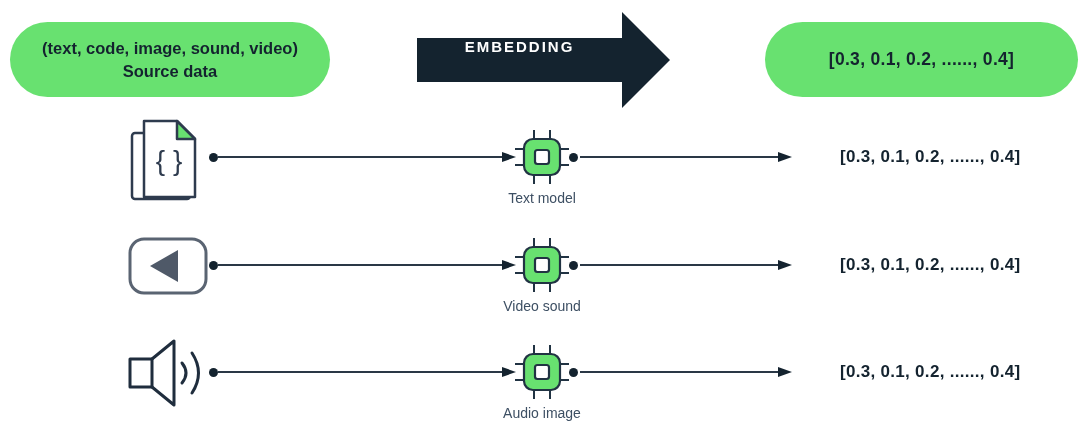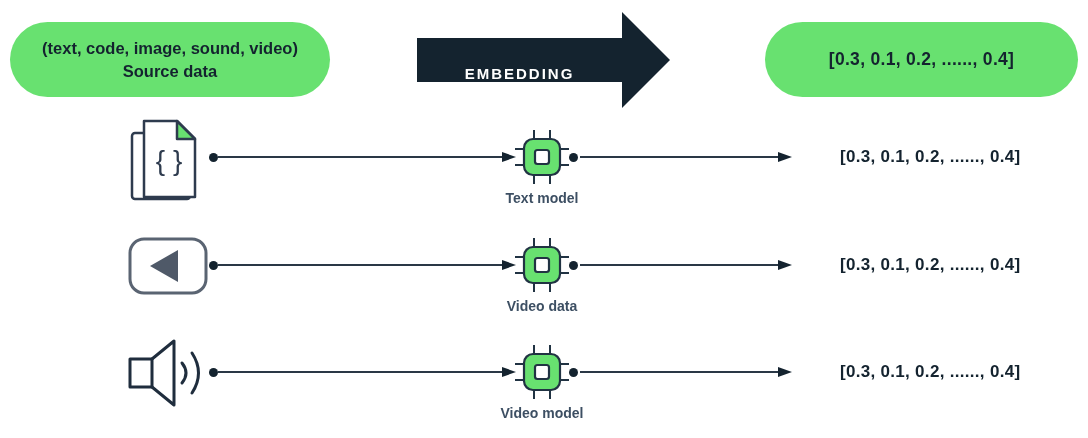--- a/index.html
+++ b/index.html
@@ -42,21 +42,21 @@
   .arrow {
     position: absolute;
     left: 417px; top: 12px;
     width: 253px; height: 96px;
   }
   .arrow-body {
     position: absolute;
     left: 0; top: 26px;
     width: 205px; height: 44px;
     background: #14232f;
-    display: flex; align-items: flex-end; justify-content: center;
+    display: flex; align-items: flex-start; justify-content: center;
   }
   .arrow-label {
     color: #ffffff;
     font-size: 15px;
     font-weight: 700;
     letter-spacing: 2px;
   }
   .arrow-head {
     position: absolute;
     left: 205px; top: 0;
@@ -103,21 +103,20 @@
 
   .chip { position: absolute; left: 514px; top: -28px; width: 56px; height: 56px; }
 
   .model-label {
     position: absolute;
     left: 472px; top: 33px;
     width: 140px;
     text-align: center;
     font-size: 14px;
     color: #3d4f63;
-    font-weight: bold;
   }
   .vector {
     position: absolute;
     left: 840px; top: -10px;
     font-size: 17px;
     font-weight: 600;
     color: #14232f;
     letter-spacing: 0.3px;
     white-space: nowrap;
   }
@@ -197,21 +196,21 @@
           <line x1="1" y1="36" x2="10" y2="36"></line>
         <line x1="46" y1="20" x2="55" y2="20"></line>
           <line x1="46" y1="36" x2="55" y2="36"></line>
       </g>
       <rect x="10" y="10" width="36" height="36" rx="9" fill="#68e170" stroke="#213343" stroke-width="2.2"></rect>
       <rect x="21" y="21" width="14" height="14" rx="2.5" fill="#ffffff" stroke="#213343" stroke-width="2.2"></rect>
     </svg>
     <div class="dot dot-2"></div>
     <div class="wire wire-2"></div>
     <div class="head head-2"></div>
-    <div class="model-label">Video data</div>
+    <div class="model-label">Video sound</div>
     <div class="vector">[0.3, 0.1, 0.2, ......, 0.4]</div>
   </div>
 
   <div class="row row-audio">
     <svg class="src-icon audio-icon" width="94" height="76" viewBox="0 0 94 76">
       <g fill="none" stroke="#1f2d3d" stroke-width="3" stroke-linejoin="round" stroke-linecap="round">
         <rect x="6" y="24" width="22" height="28"></rect>
         <path d="M28 24 L50 6 V70 L28 52"></path>
         <path d="M58 28 Q66 38 58 48"></path>
         <path d="M68 18 Q81 38 68 58"></path>
@@ -230,17 +229,17 @@
           <line x1="1" y1="36" x2="10" y2="36"></line>
         <line x1="46" y1="20" x2="55" y2="20"></line>
           <line x1="46" y1="36" x2="55" y2="36"></line>
       </g>
       <rect x="10" y="10" width="36" height="36" rx="9" fill="#68e170" stroke="#213343" stroke-width="2.2"></rect>
       <rect x="21" y="21" width="14" height="14" rx="2.5" fill="#ffffff" stroke="#213343" stroke-width="2.2"></rect>
     </svg>
     <div class="dot dot-2"></div>
     <div class="wire wire-2"></div>
     <div class="head head-2"></div>
-    <div class="model-label">Video model</div>
+    <div class="model-label">Audio image</div>
     <div class="vector">[0.3, 0.1, 0.2, ......, 0.4]</div>
   </div>
 
 </div>
 
 </body></html>

